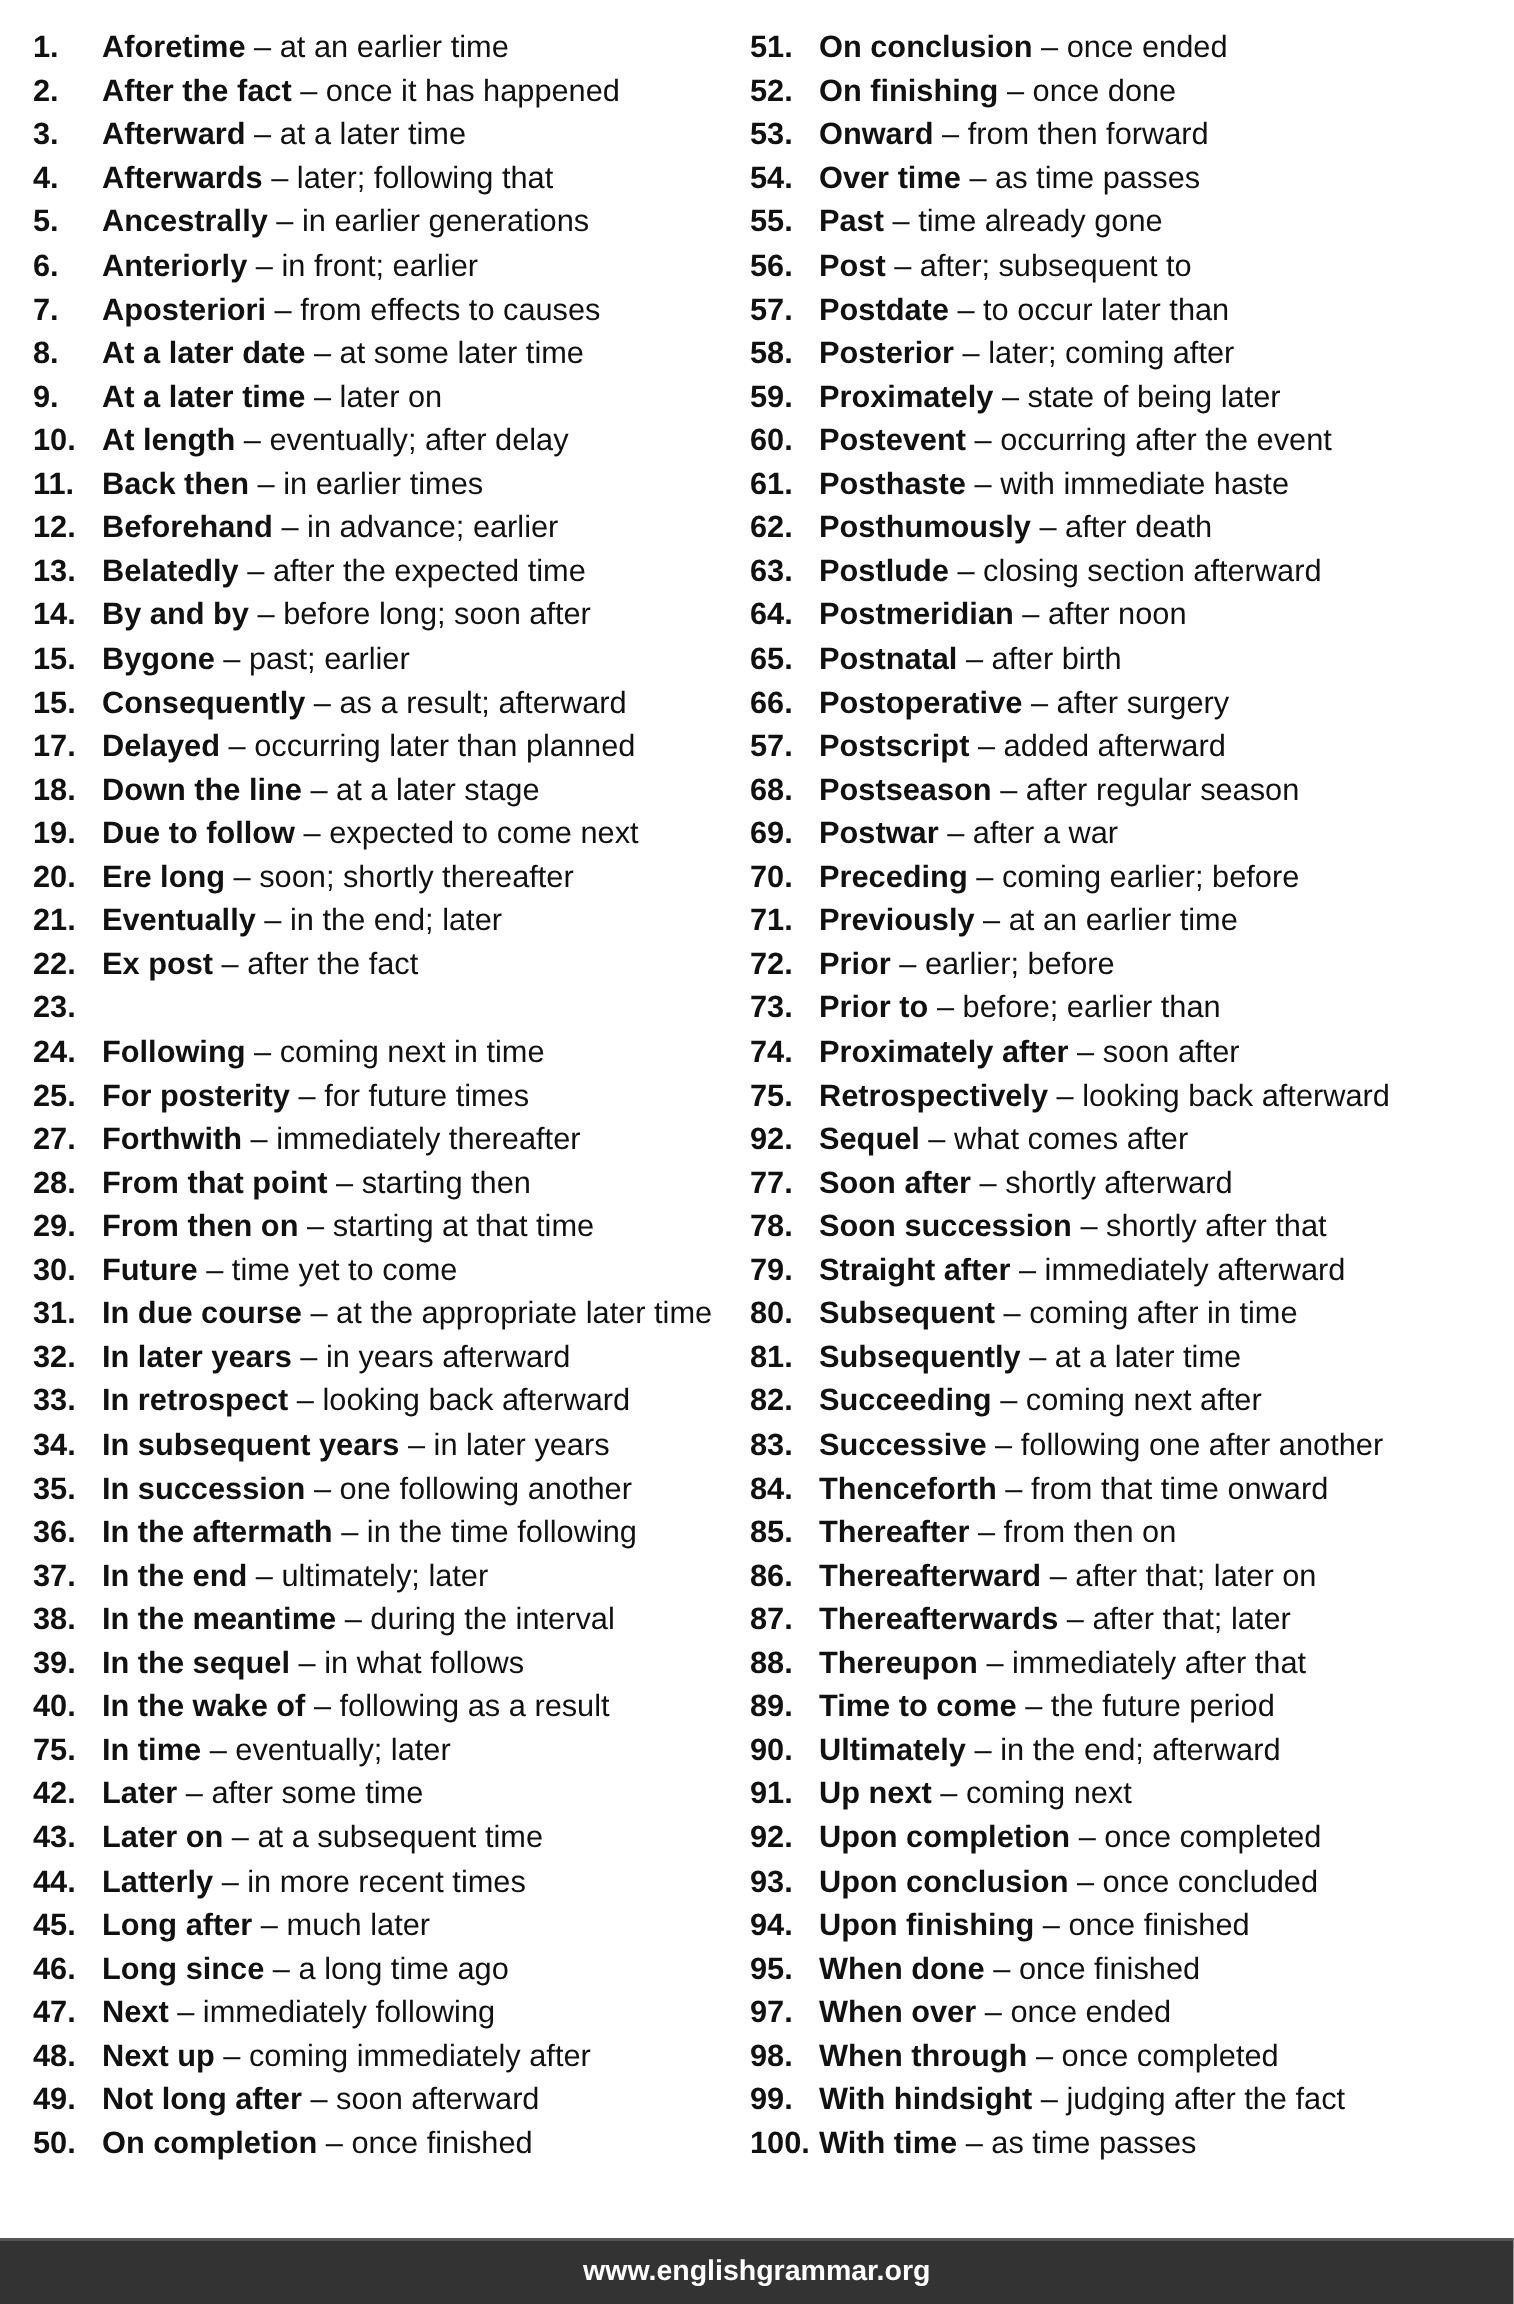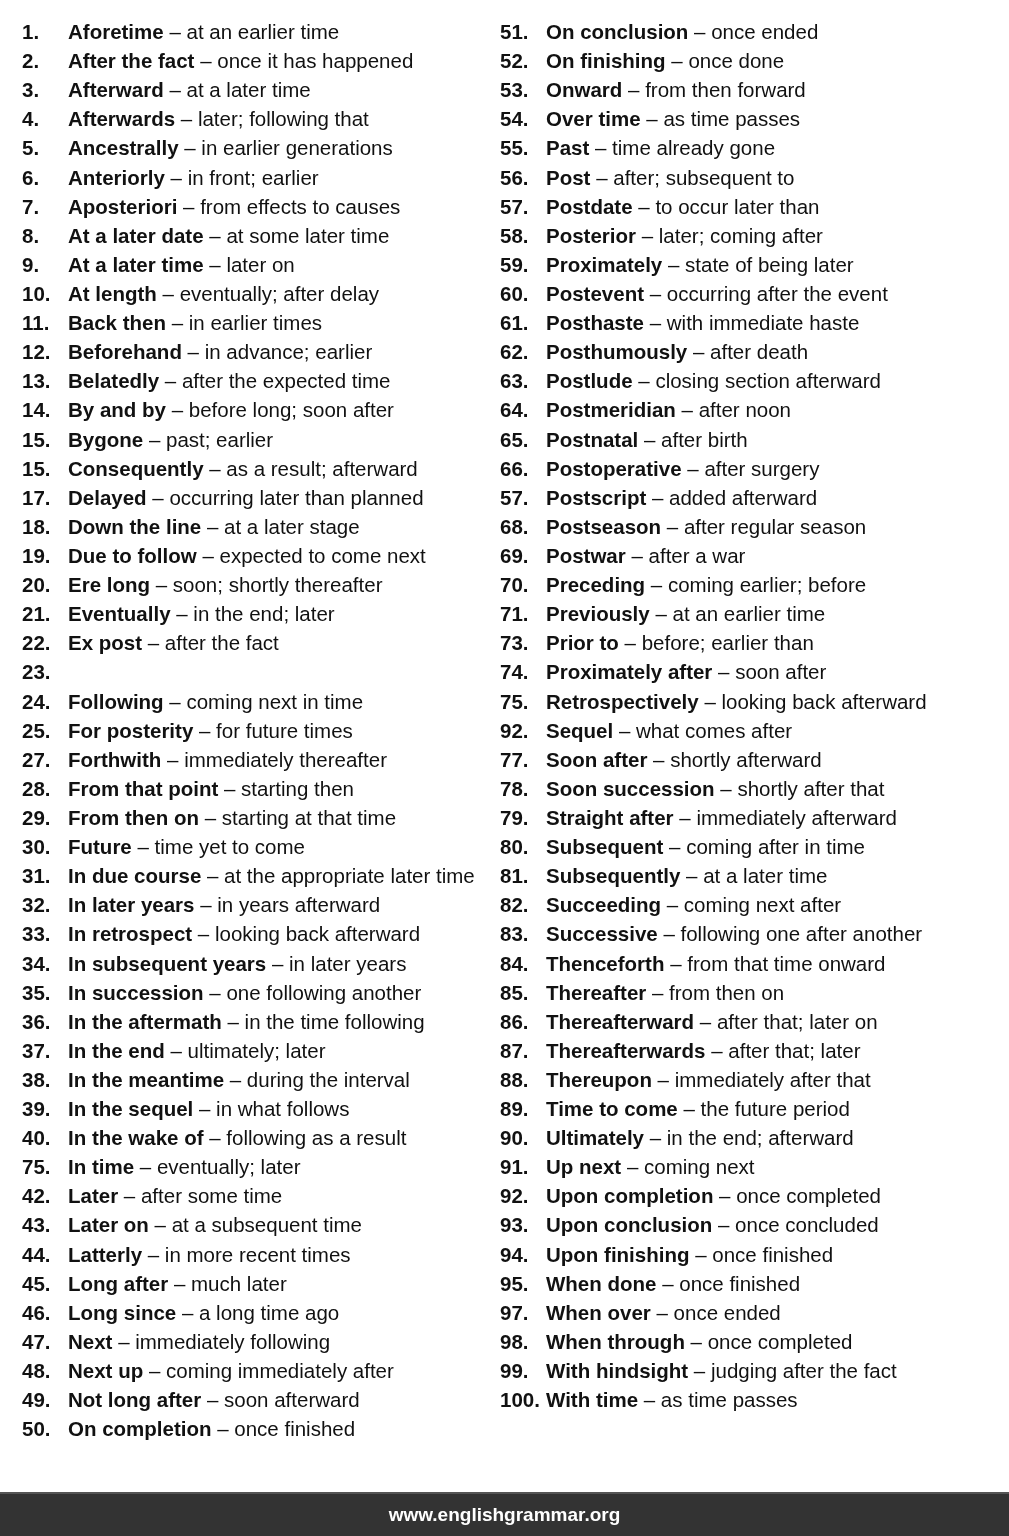--- a/index.html
+++ b/index.html
@@ -338,20 +338,24 @@
     </li>
     <li class="item">
       <span class="num">70.</span>
       <span class="body"><span class="term">Preceding</span><span style="white-space: pre;"> – </span><span>coming earlier; before</span></span>
     </li>
     <li class="item">
       <span class="num">71.</span>
       <span class="body"><span class="term">Previously</span><span style="white-space: pre;"> – </span><span>at an earlier time</span></span>
     </li>
     <li class="item">
+      <span class="num">72.</span>
+      <span class="body"><span class="term">Prior</span><span style="white-space: pre;"> – </span><span>earlier; before</span></span>
+    </li>
+    <li class="item">
       <span class="num">73.</span>
       <span class="body"><span class="term">Prior to</span><span style="white-space: pre;"> – </span><span>before; earlier than</span></span>
     </li>
     <li class="item">
       <span class="num">74.</span>
       <span class="body"><span class="term">Proximately after</span><span style="white-space: pre;"> – </span><span>soon after</span></span>
     </li>
     <li class="item">
       <span class="num">75.</span>
       <span class="body"><span class="term">Retrospectively</span><span style="white-space: pre;"> – </span><span>looking back afterward</span></span>

